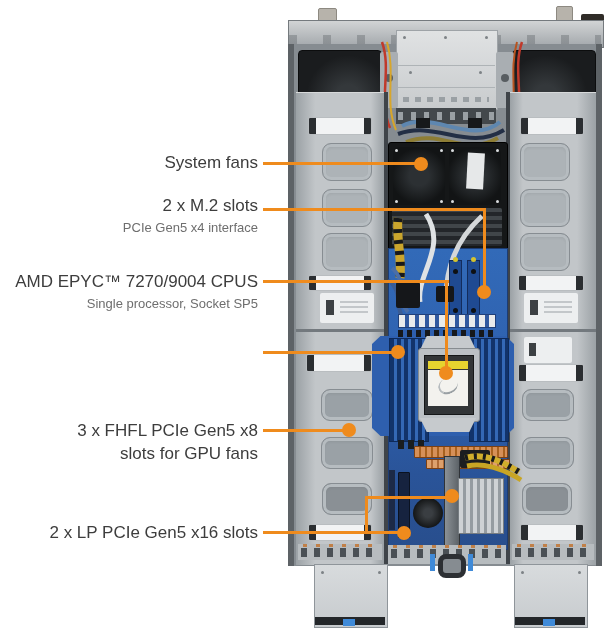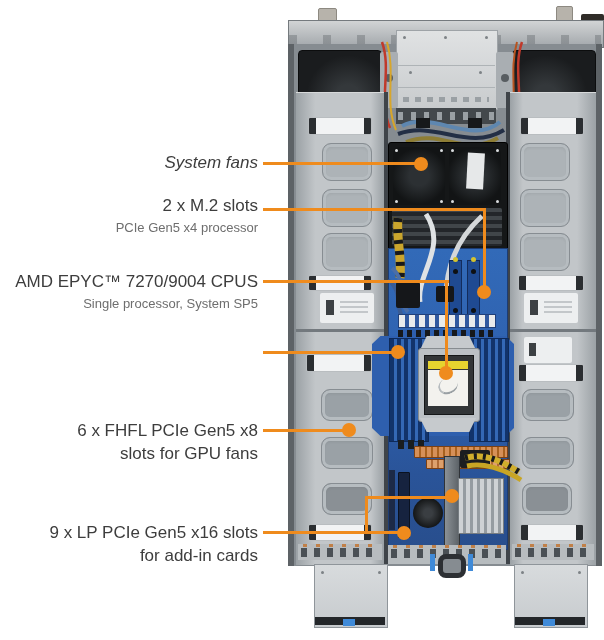--- a/index.html
+++ b/index.html
@@ -235,35 +235,34 @@
 
   <div class="cline" style="left:263px;top:429px;width:82px;height:3px;"></div>
   <div class="cdot" style="left:342px;top:423px;"></div>
 
   <div class="cline" style="left:263px;top:531px;width:137px;height:3px;"></div>
   <div class="cdot" style="left:397px;top:526px;"></div>
   <div class="cline" style="left:365px;top:496px;width:3px;height:38px;"></div>
   <div class="cline" style="left:365px;top:496px;width:82px;height:3px;"></div>
   <div class="cdot" style="left:445px;top:489px;"></div>
 
-  <div class="lbl" style="top:151px;font-style:italic;">
+  <div class="lbl" style="top:151px;">
     <div>System fans</div>
   </div>
   <div class="lbl" style="top:194px;">
     <div>2 x M.2 slots</div>
-    <div class="sub">PCIe Gen5 x4 processor</div>
+    <div class="sub">PCIe Gen5 x4 interface</div>
   </div>
   <div class="lbl" style="top:270px;">
     <div>AMD EPYC™ 7270/9004 CPUS</div>
-    <div class="sub">Single processor, System SP5</div>
+    <div class="sub">Single processor, Socket SP5</div>
   </div>
   <div class="lbl" style="top:341px;">
   </div>
   <div class="lbl" style="top:419px;">
-    <div>6 x FHFL PCIe Gen5 x8</div>
+    <div>3 x FHFL PCIe Gen5 x8</div>
     <div>slots for GPU fans</div>
   </div>
   <div class="lbl" style="top:521px;">
-    <div>9 x LP PCIe Gen5 x16 slots</div>
-    <div>for add-in cards</div>
+    <div>2 x LP PCIe Gen5 x16 slots</div>
   </div>
 
 </div>
 
 </body></html>

